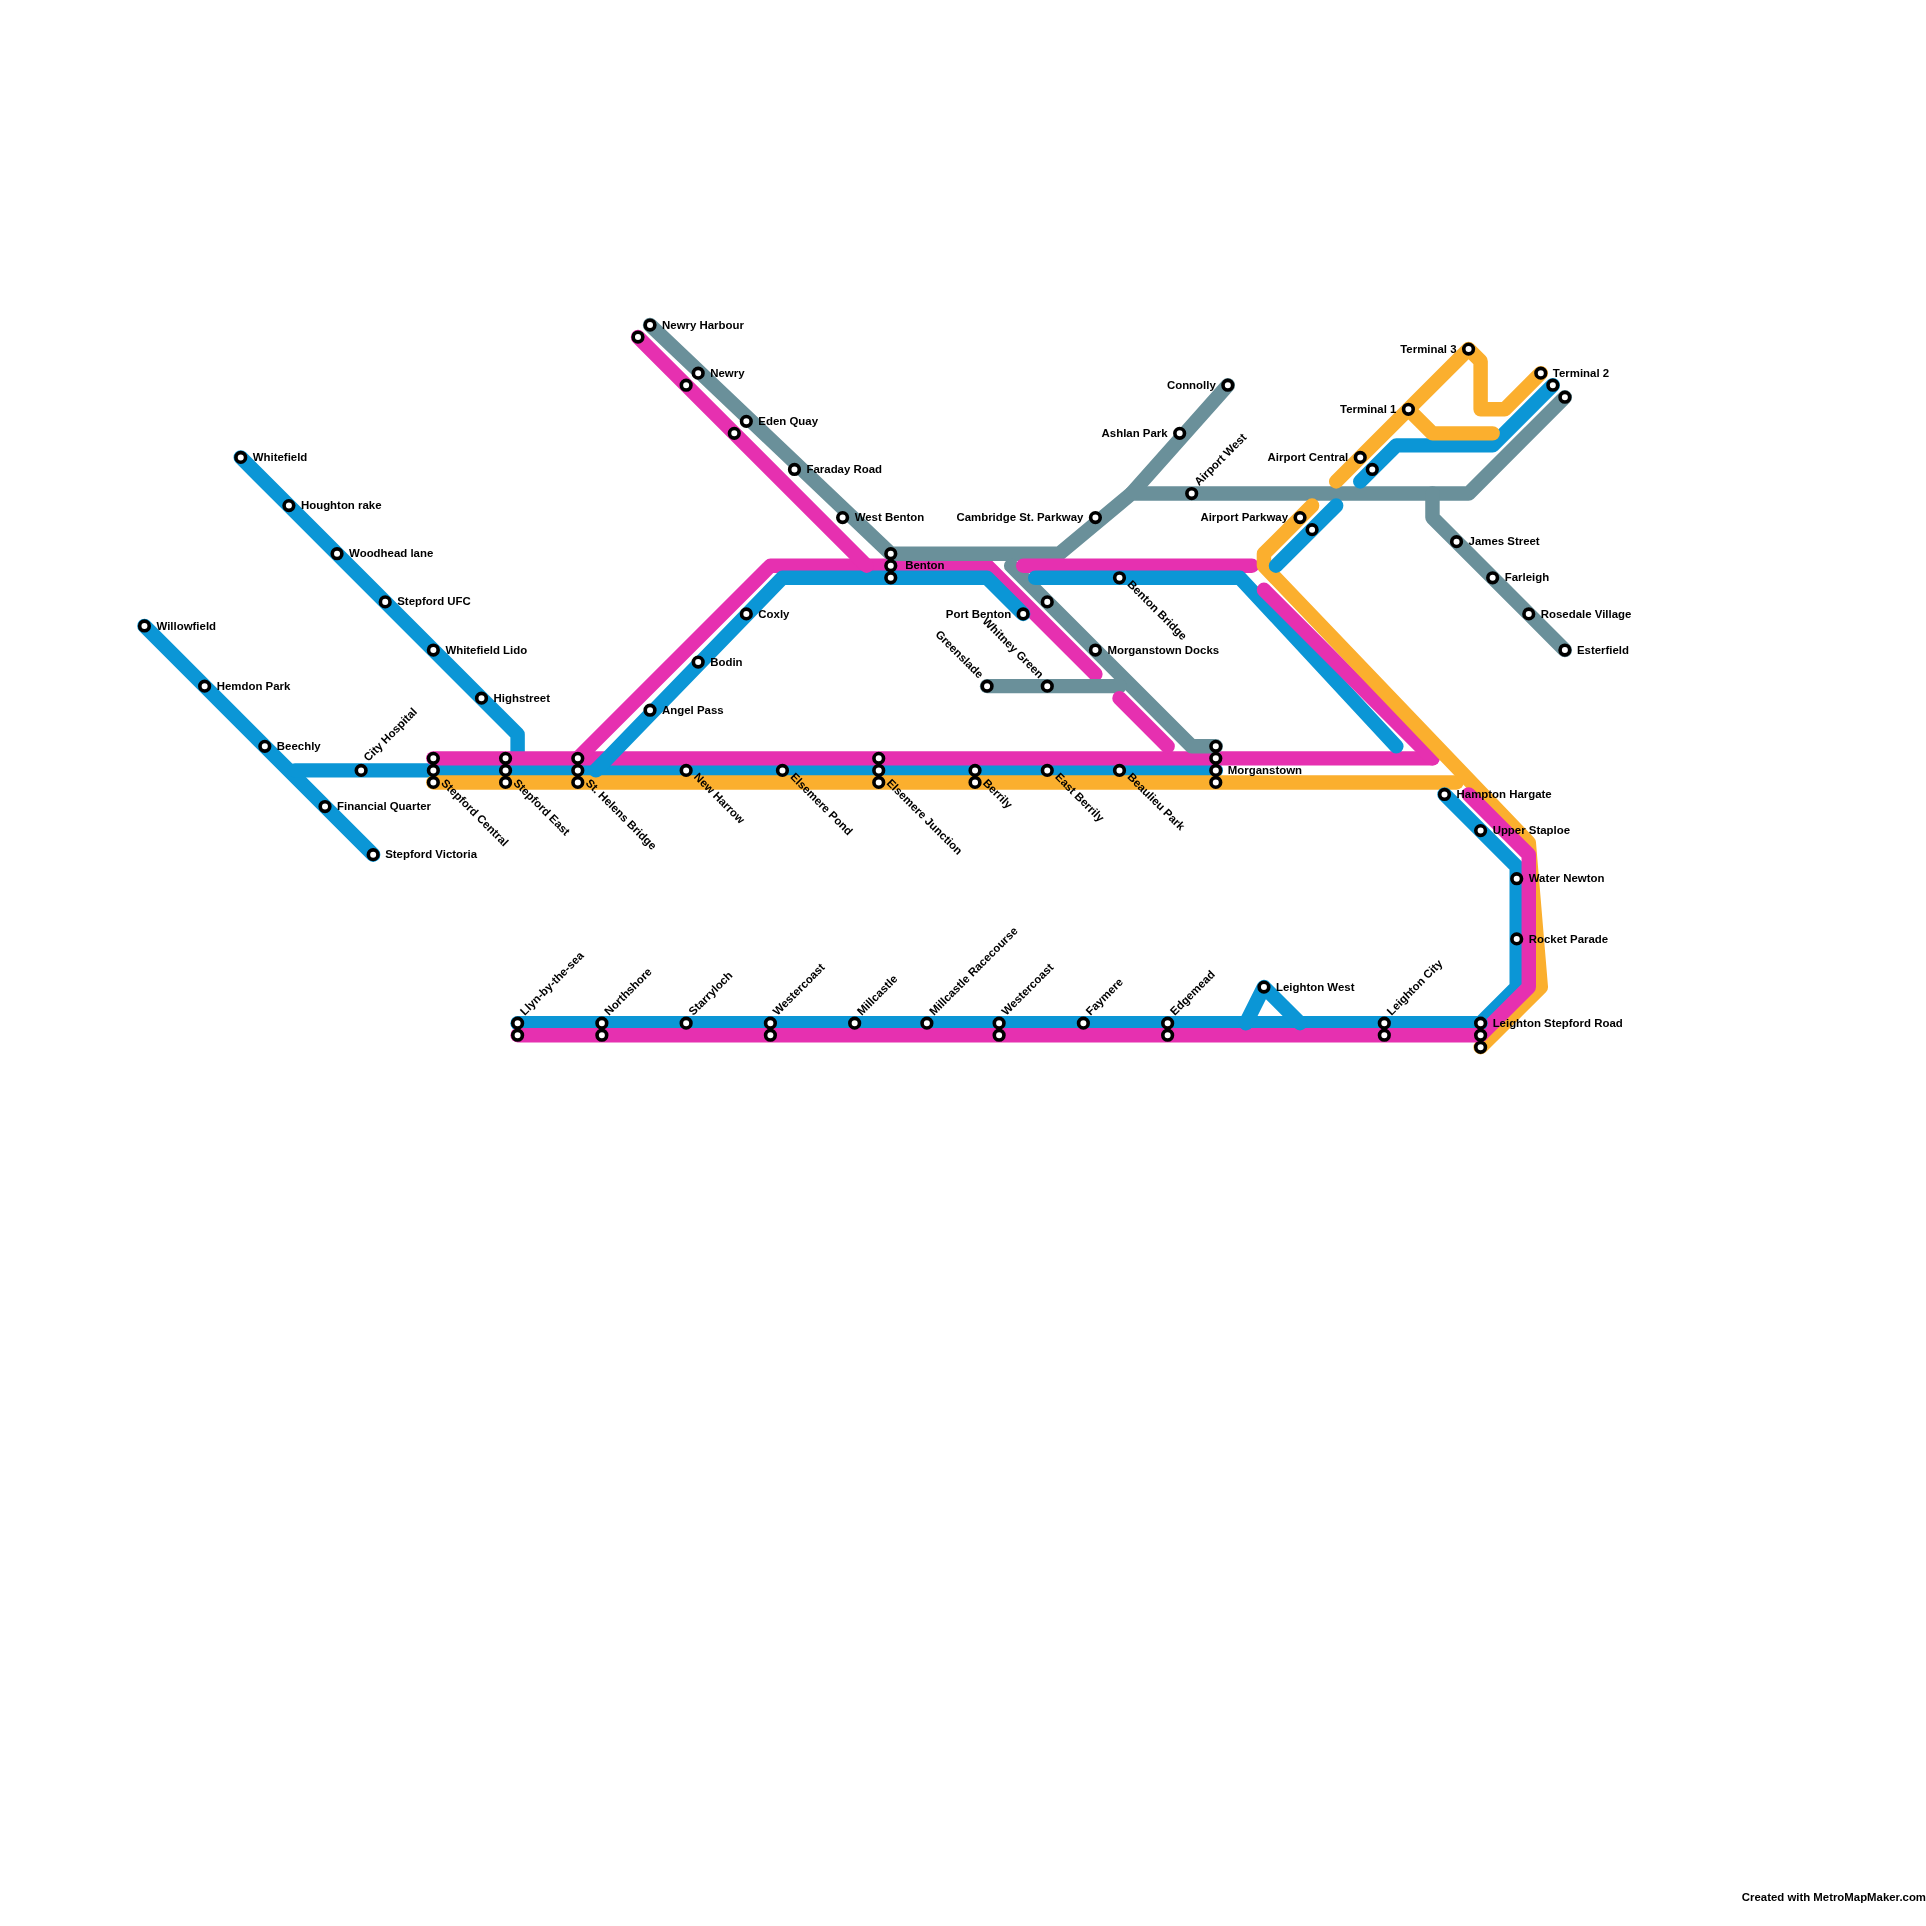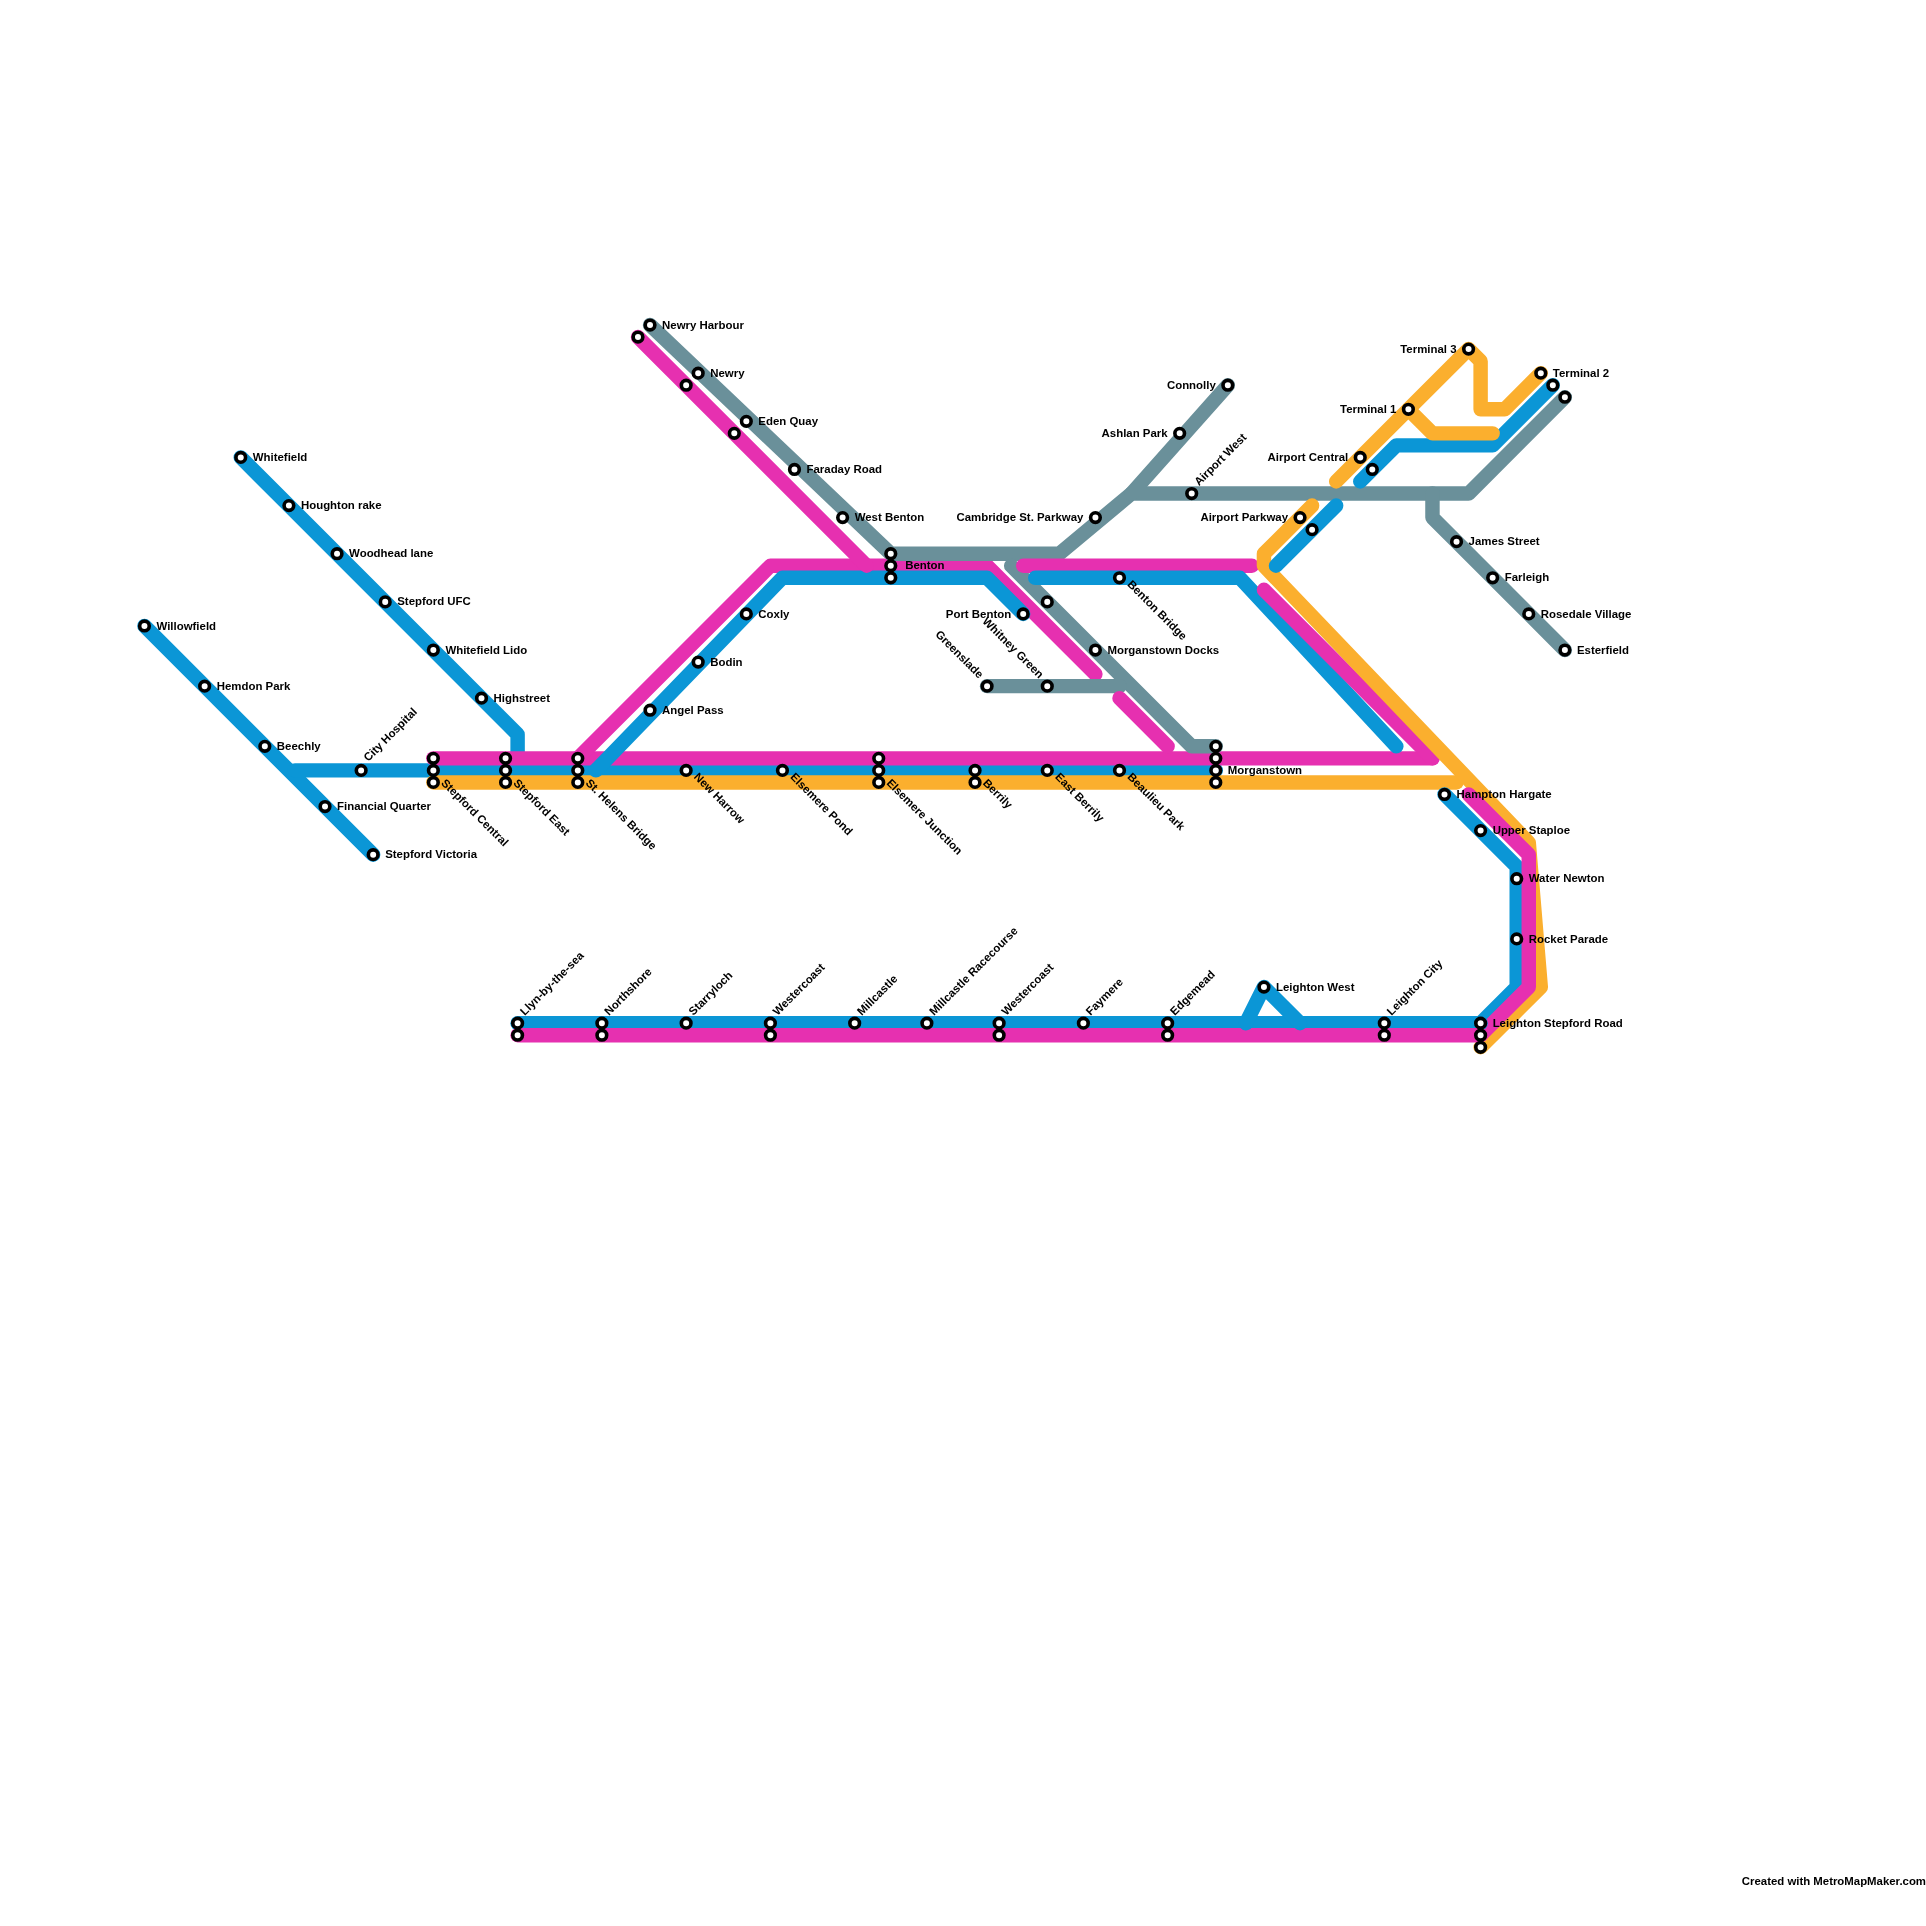--- a/index.html
+++ b/index.html
@@ -1,21 +1,21 @@
 <!DOCTYPE html>
 <html style="font-size:9.6px"><head>
 <meta charset="utf-8">
 <style>
   html, body { margin: 0; padding: 0; background: #ffffff; }
   body { width: 1926px; height: 1926px; position: relative; overflow: hidden; font-family: "Liberation Sans", sans-serif; }
   #map { position: absolute; left: 0; top: 0; width: 1926px; height: 1926px; }
   .line { fill: none; stroke-linecap: round; stroke-linejoin: round; stroke-width: 24; }
   .station { fill: #ffffff; stroke: #000000; stroke-width: 6; }
   .label { font-family: "Liberation Sans", sans-serif; font-weight: bold; font-size: 19px; fill: #000000; }
-  .credit { position: absolute; right: 0; bottom: 39px; font-family: "Liberation Sans", sans-serif; font-weight: bold; font-size: 11.4px; color: #000; padding-right: 0px; }
+  .credit { position: absolute; right: 0; bottom: 23px; font-family: "Liberation Sans", sans-serif; font-weight: bold; font-size: 11.4px; color: #000; padding-right: 0px; }
 </style>
 </head>
 <body>
 
 <svg id="map" viewBox="0 0 3200 3200" xmlns="http://www.w3.org/2000/svg">
   <g id="lines-layer">
       <polyline class="line" points="400,760 860,1220 860,1280" stroke="#0B96D6"></polyline>
       <polyline class="line" points="240,1040 620,1420" stroke="#0B96D6"></polyline>
       <polyline class="line" points="490,1280 720,1280" stroke="#0B96D6"></polyline>
       <polyline class="line" points="720,1280 2020,1280" stroke="#0B96D6"></polyline>

